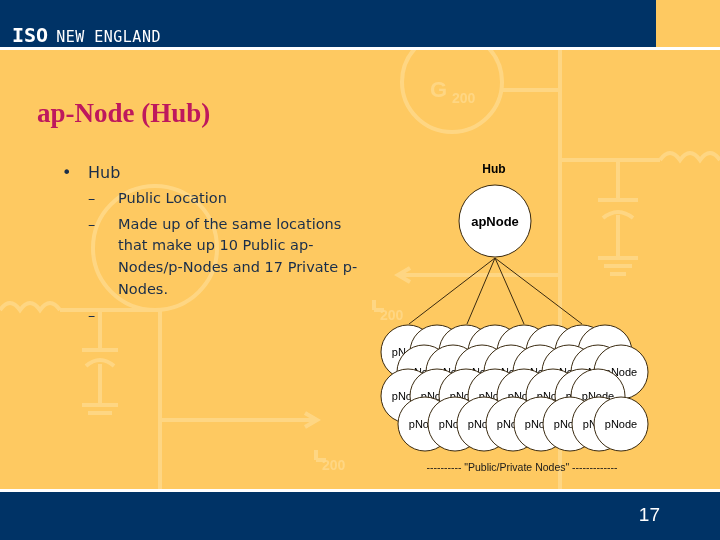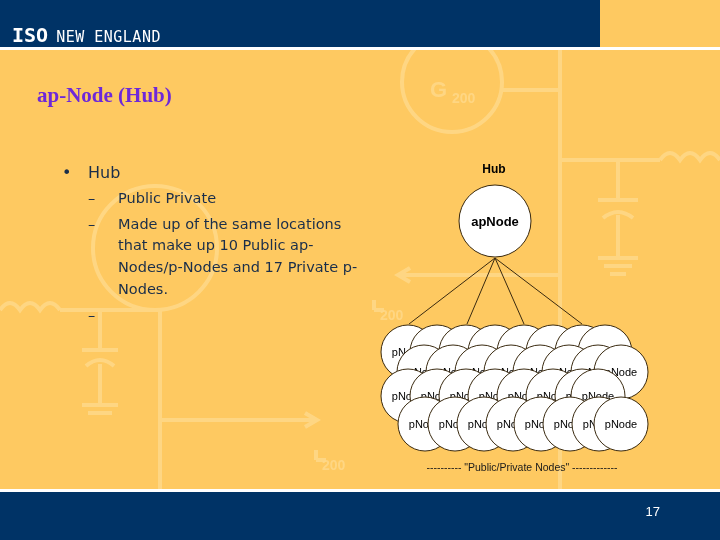--- a/index.html
+++ b/index.html
@@ -1,27 +1,27 @@
 <!DOCTYPE html>
 <html><head>
   <meta charset="utf-8">
   <style>
     html, body { margin: 0; padding: 0; }
     body { width: 720px; height: 540px; overflow: hidden; position: relative; background: #fec961; font-family: "DejaVu Sans", sans-serif; }
     .slide { position: absolute; left: 0; top: 0; width: 720px; height: 540px; background: #fec961; }
-    .header { position: absolute; left: 0; top: 0; width: 600px; height: 47px; background: #003366; }
+    .header { position: absolute; left: 0; top: 0; width: 656px; height: 47px; background: #003366; }
     .header-line { position: absolute; left: 0; top: 47px; width: 720px; height: 3px; background: #ffffff; }
     .brand { position: absolute; left: 12px; top: 25px; color: #ffffff; font-family: "DejaVu Sans Mono", monospace; white-space: nowrap; line-height: 1; }
     .brand .iso { font-size: 20px; font-weight: bold; letter-spacing: 0px; }
     .brand .ne { font-size: 15px; margin-left: 8px; letter-spacing: 0.5px; }
     .footer-line { position: absolute; left: 0; top: 489px; width: 720px; height: 3px; background: #ffffff; }
     .footer { position: absolute; left: 0; top: 492px; width: 720px; height: 48px; background: #003366; }
-    .page-num { position: absolute; right: 60px; top: 12px; color: #ffffff; font-family: "Liberation Sans", sans-serif; font-size: 13px; }
+    .page-num { position: absolute; right: 60px; top: 12px; color: #ffffff; font-family: "Liberation Sans", sans-serif; font-size: 19px; }
     .bg-schematic { position: absolute; left: 0; top: 50px; width: 720px; height: 439px; }
-    .title { position: absolute; left: 37px; top: 85px; font-family: "Liberation Serif", serif; font-weight: bold; font-size: 21px; color: #6d28d9; white-space: nowrap; line-height: 1; }
+    .title { position: absolute; left: 37px; top: 100px; font-family: "Liberation Serif", serif; font-weight: bold; font-size: 27px; color: #be185d; white-space: nowrap; line-height: 1; }
     .bullets { position: absolute; left: 62px; top: 162px; width: 300px; color: #1a2e4a; font-family: "DejaVu Sans", sans-serif; }
     .l1 { position: relative; font-size: 16px; padding-left: 26px; line-height: 22px; }
     .l1 .dot { position: absolute; left: 0; top: 0; }
     .l2 { position: relative; font-size: 14.5px; padding-left: 56px; line-height: 21.7px; margin-top: 4px; }
     .l2 .dash { position: absolute; left: 26px; top: 0; }
     .diagram { position: absolute; left: 370px; top: 150px; width: 300px; height: 330px; }
     .diagram svg { position: absolute; left: 0; top: 0; }
   </style>
 </head>
 <body>
@@ -78,21 +78,21 @@
 
   <div class="title">ap-Node (Hub)</div>
 
   <div class="bullets">
     <div class="l1">
       <span class="dot">•</span>
       <span>Hub</span>
     </div>
     <div class="l2">
       <span class="dash">–</span>
-      <span>Public Private</span>
+      <span>Public Location</span>
     </div>
     <div class="l2">
       <span class="dash">–</span>
       <span>Made up of the same locations that make up 10 Public ap-Nodes/p-Nodes and 17 Private p-Nodes.</span>
     </div>
     <div class="l2">
       <span class="dash">–</span>
     </div>
   </div>
 

